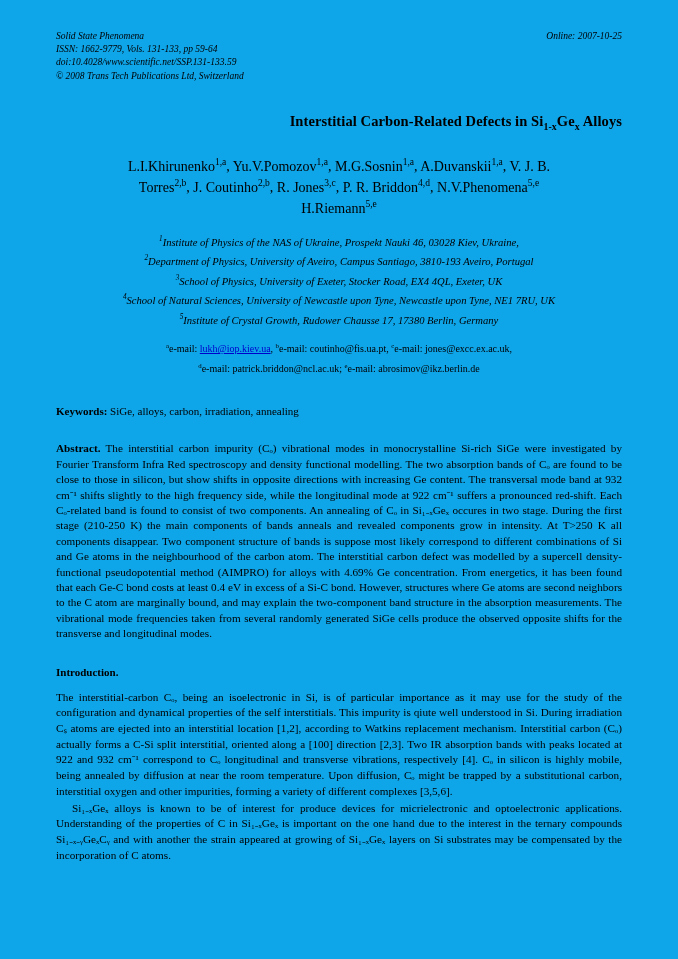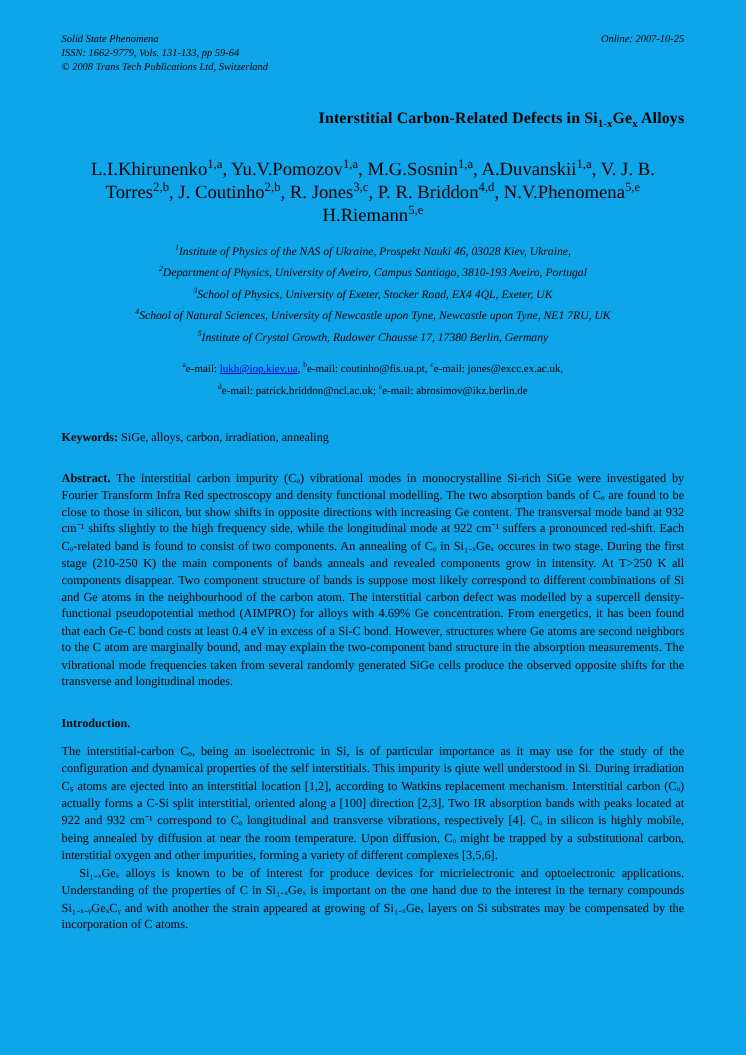--- a/index.html
+++ b/index.html
@@ -36,21 +36,21 @@
   }
   .title {
     text-align: right;
     font-weight: bold;
     font-size: 14.5px;
     margin-top: 30px;
     letter-spacing: 0.1px;
   }
   .authors {
     text-align: center;
-    font-size: 17px;
+    font-size: 14px;
     line-height: 21px;
     margin-top: 26px;
   }
   .affils {
     text-align: center;
     font-size: 10.6px;
     line-height: 19.5px;
     margin-top: 14px;
   }
   .affils .aff {
@@ -113,20 +113,21 @@
   }
 </style>
 </head>
 <body>
 
 <div class="page">
 
   <div class="hdr">
     <span class="line">Solid State Phenomena</span>
     <span class="line">ISSN: 1662-9779, Vols. 131-133, pp 59-64</span>
+    <span class="line">doi:10.4028/www.scientific.net/SSP.131-133.59</span>
     <span class="line">© 2008 Trans Tech Publications Ltd, Switzerland</span>
     <span class="right">Online: 2007-10-25</span>
   </div>
 
   <div class="title">
     <span>Interstitial Carbon-Related Defects in Si</span><sub>1-x</sub><span>Ge</span><sub>x</sub><span> Alloys</span>
   </div>
 
   <div class="authors">
     <div>

